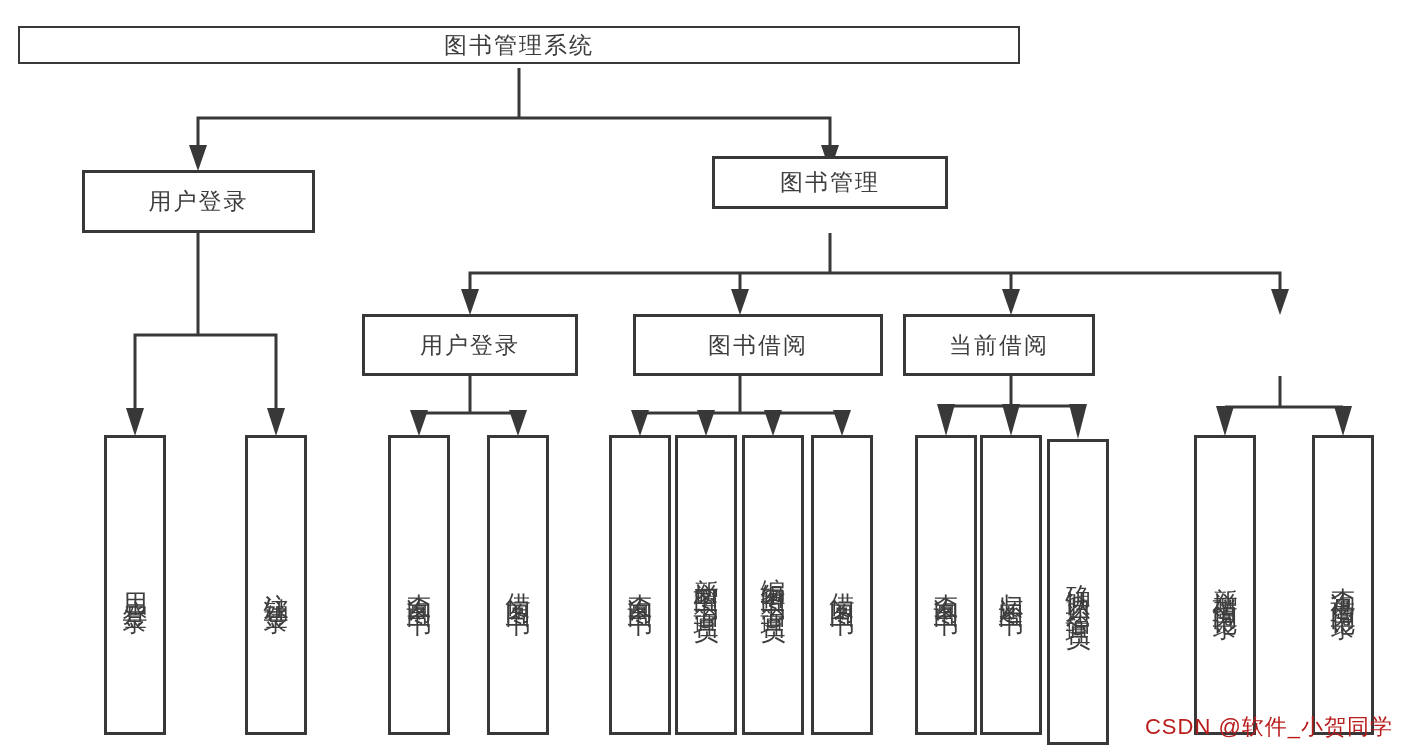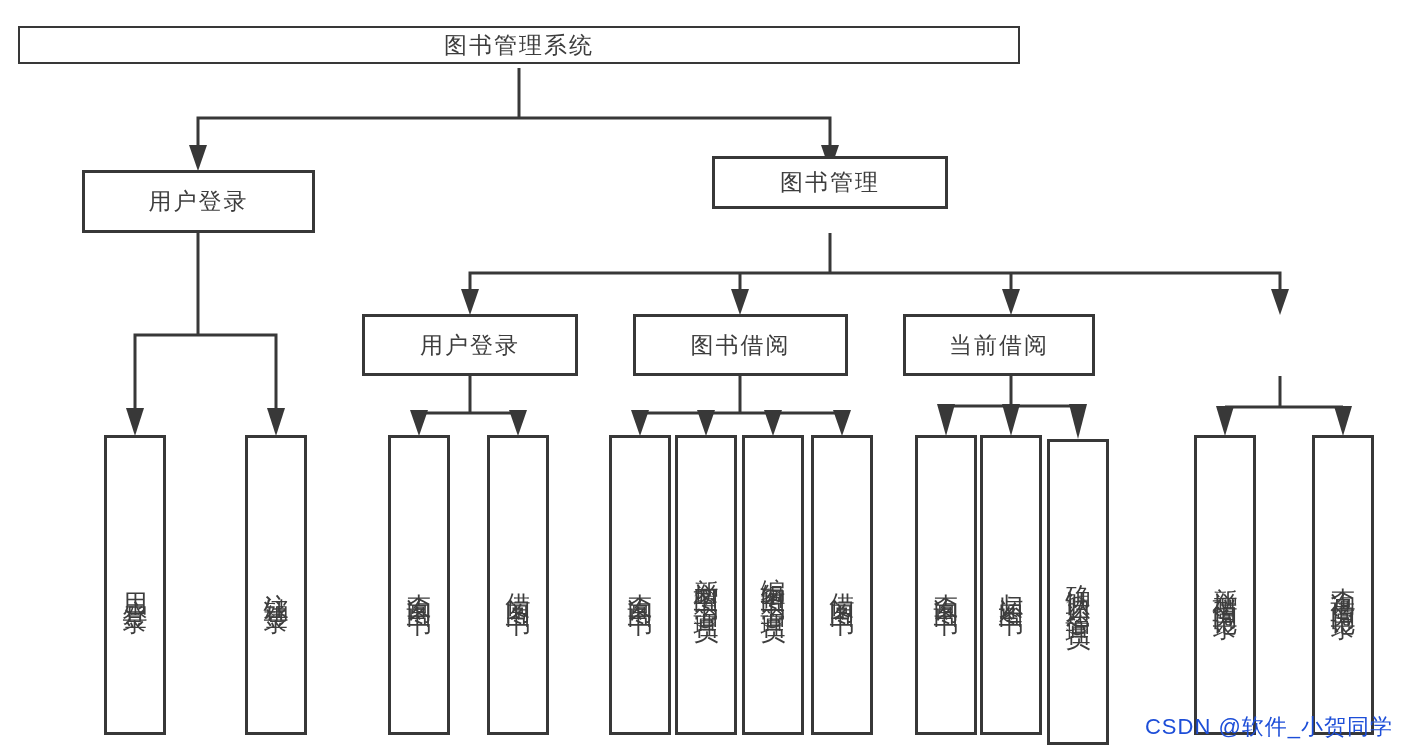--- a/index.html
+++ b/index.html
@@ -45,21 +45,21 @@
     line-height: 1;
     letter-spacing: 6px;
     color: #3d3d3d;
   }
   #watermark {
     position: absolute;
     right: 12px;
     top: 712px;
     z-index: 3;
     font-size: 22px;
-    color: #1d4ed8;
+    color: #b91c1c;
     letter-spacing: 1px;
     white-space: nowrap;
   }
 </style>
 </head>
 <body>
 
 <div id="stage">
 
   <svg id="connectors" viewBox="0 0 1405 747" xmlns="http://www.w3.org/2000/svg">
@@ -118,21 +118,21 @@
   <div class="node hbox" style="left:82px;top:170px;width:233px;height:63px">
     <span>用户登录</span>
   </div>
   <div class="node hbox" style="left:712px;top:156px;width:236px;height:53px">
     <span>图书管理</span>
   </div>
 
   <div class="node hbox" style="left:362px;top:314px;width:216px;height:62px">
     <span>用户登录</span>
   </div>
-  <div class="node hbox" style="left:633px;top:314px;width:215px;height:62px">
+  <div class="node hbox" style="left:633px;top:314px;width:250px;height:62px">
     <span>图书借阅</span>
   </div>
   <div class="node hbox" style="left:903px;top:314px;width:192px;height:62px">
     <span>当前借阅</span>
   </div>
 
   <div class="node vbox" style="left:104px;top:435px;width:62px;height:300px">
     <span>用户登录</span>
   </div>
   <div class="node vbox" style="left:245px;top:435px;width:62px;height:300px">

